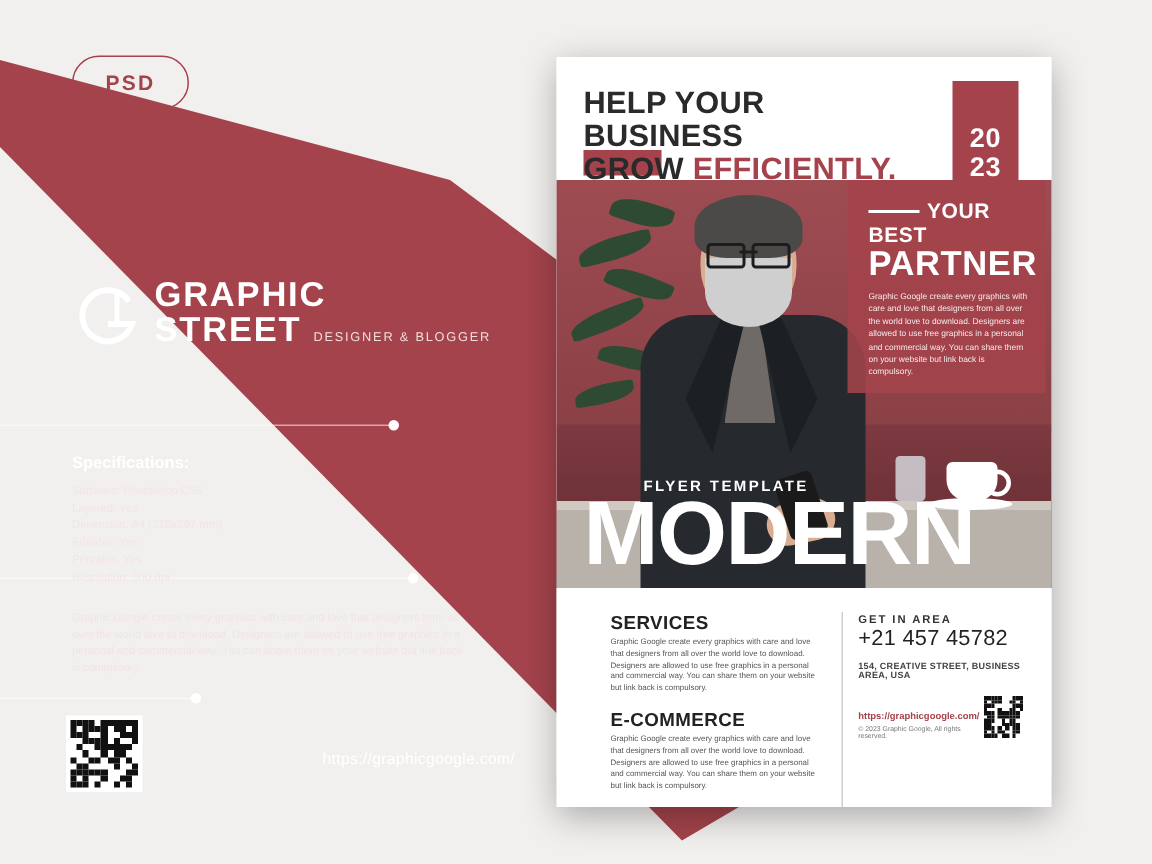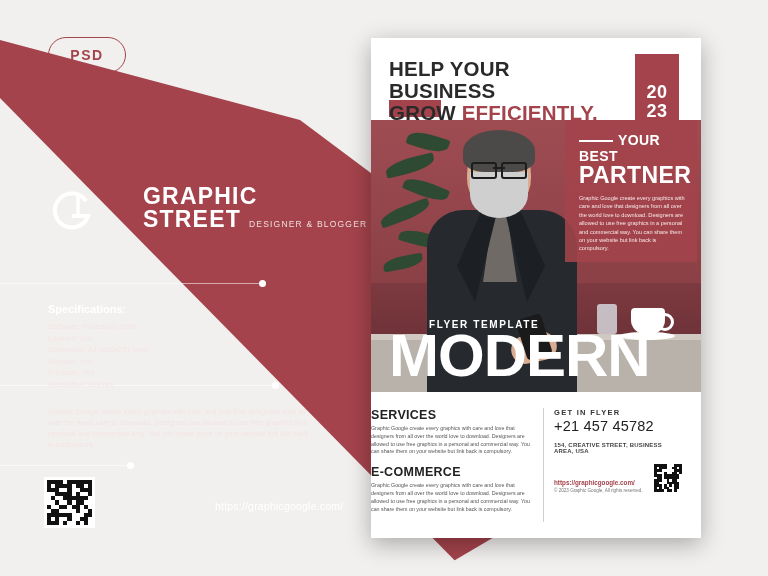--- a/index.html
+++ b/index.html
@@ -24,21 +24,21 @@
   
   .psd-badge{
     position:absolute;left:48px;top:37px;width:76px;height:34px;
     border:1.5px solid #a4434b;border-radius:18px;
     display:flex;align-items:center;justify-content:center;
     color:#a4434b;font-size:14px;font-weight:bold;letter-spacing:1.5px;
     background:transparent;
   }
 
   
-  .logo-wrap{position:absolute;left:48px;top:185px;display:flex;align-items:flex-start;gap:40px;}
+  .logo-wrap{position:absolute;left:48px;top:185px;display:flex;align-items:flex-start;}
   .logo-mark{width:46px;height:46px;position:relative;margin-top:2px;}
   .logo-mark svg{display:block;}
   .logo-text{margin-left:9px;color:#fff;}
   .logo-l1{font-size:23px;font-weight:bold;letter-spacing:1.2px;line-height:22px;}
   .logo-l2{font-size:23px;font-weight:bold;letter-spacing:1.2px;line-height:24px;display:flex;align-items:baseline;}
   .logo-sub{font-size:8.5px;font-weight:normal;letter-spacing:1.2px;margin-left:8px;color:#f0dede;}
 
   
   .divider{position:absolute;height:1px;background:rgba(255,255,255,.55);}
   .dot{position:absolute;width:7px;height:7px;border-radius:50%;background:#fff;}
@@ -124,21 +124,21 @@
   .pp-t1{font-size:14px;font-weight:bold;letter-spacing:.4px;line-height:16px;}
   .pp-t2{font-size:23px;font-weight:bold;letter-spacing:.4px;line-height:21px;margin-top:1px;}
   .pp-body{font-size:5.6px;line-height:8.4px;margin-top:8px;color:#f6e7e7;}
 
   
   .modern-wrap{position:absolute;left:0;bottom:0;width:100%;padding:0 0 6px 18px;box-sizing:border-box;}
   .flyer-tpl{color:#fff;font-size:10px;font-weight:bold;letter-spacing:1.6px;margin-bottom:-4px;padding-left:40px;}
   .modern{color:#fff;font-size:60px;font-weight:bold;letter-spacing:-1px;line-height:60px;}
 
   
-  .fl-bottom{position:relative;height:126px;background:#fff;padding:16px 18px 0 0;box-sizing:border-box;}
+  .fl-bottom{position:relative;height:126px;background:#fff;padding:16px 18px 0 36px;box-sizing:border-box;}
   .cols{display:flex;}
   .colL{width:172px;padding-right:12px;box-sizing:border-box;}
   .vline{width:1px;background:#cfcfcf;margin:0 10px 0 0;}
   .colR{flex:1;}
   .sv-title{font-size:12.5px;font-weight:bold;color:#222;letter-spacing:.3px;margin-bottom:3px;}
   .sv-body{font-size:5.3px;line-height:7.8px;color:#555;margin-bottom:9px;}
   .git{font-size:7.5px;font-weight:bold;letter-spacing:1.3px;color:#333;}
   .phone-num{font-size:14.5px;font-weight:normal;color:#222;margin-top:1px;letter-spacing:.2px;}
   .addr{font-size:6px;color:#444;margin-top:8px;font-weight:bold;letter-spacing:.2px;}
   .urlrow{display:flex;align-items:flex-end;justify-content:space-between;margin-top:9px;}
@@ -390,21 +390,21 @@
     <div class="fl-bottom">
       <div class="cols">
         <div class="colL">
           <div class="sv-title">SERVICES</div>
           <div class="sv-body">Graphic Google create every graphics with care and love that designers from all over the world love to download. Designers are allowed to use free graphics in a personal and commercial way. You can share them on your website but link back is compulsory.</div>
           <div class="sv-title">E-COMMERCE</div>
           <div class="sv-body">Graphic Google create every graphics with care and love that designers from all over the world love to download. Designers are allowed to use free graphics in a personal and commercial way. You can share them on your website but link back is compulsory.</div>
         </div>
         <div class="vline"></div>
         <div class="colR">
-          <div class="git">GET IN FLYER</div>
+          <div class="git">GET IN AREA</div>
           <div class="phone-num">+21 457 45782</div>
           <div class="addr">154, CREATIVE STREET, BUSINESS AREA, USA</div>
           <div class="urlrow">
             <div>
               <div class="url">https://graphicgoogle.com/</div>
               <div class="copy">© 2023 Graphic Google, All rights reserved.</div>
             </div>
             <div class="qr2">
               <div class="qr-inner" id="qr2">
                   <i class="on"></i>

